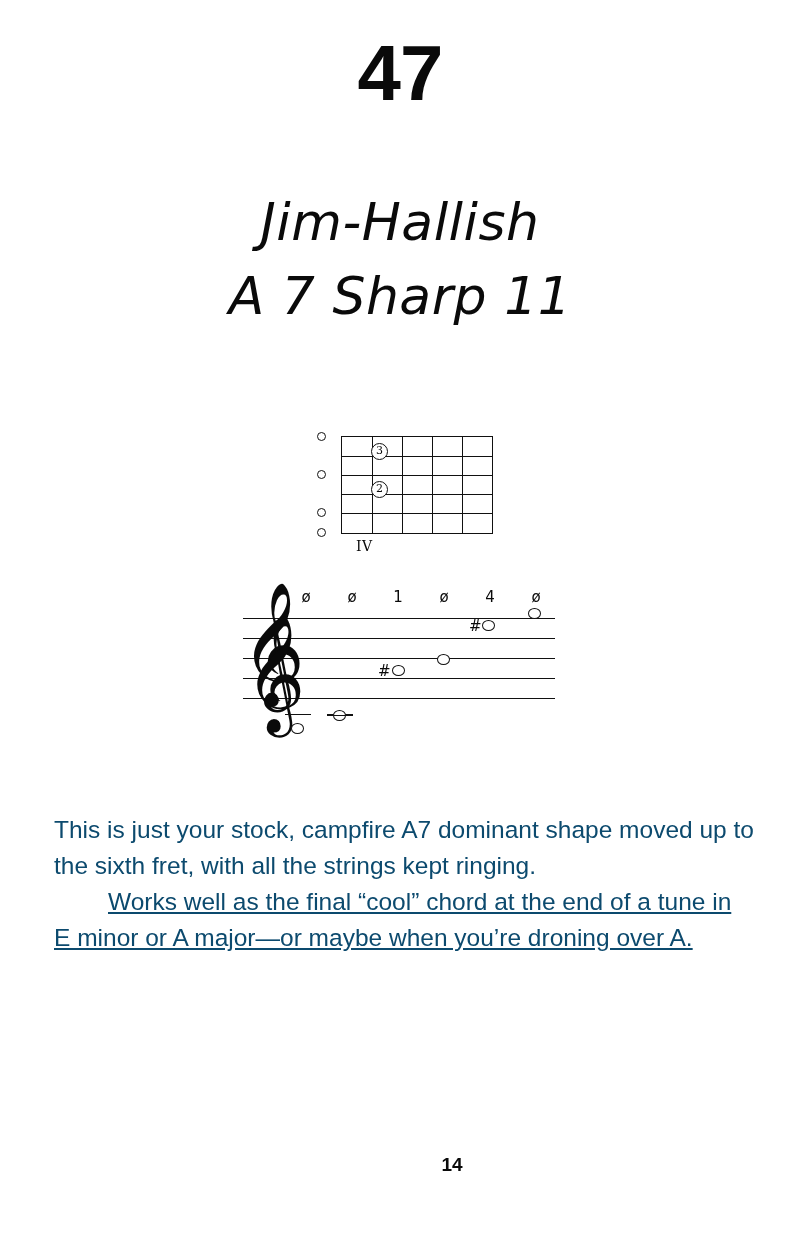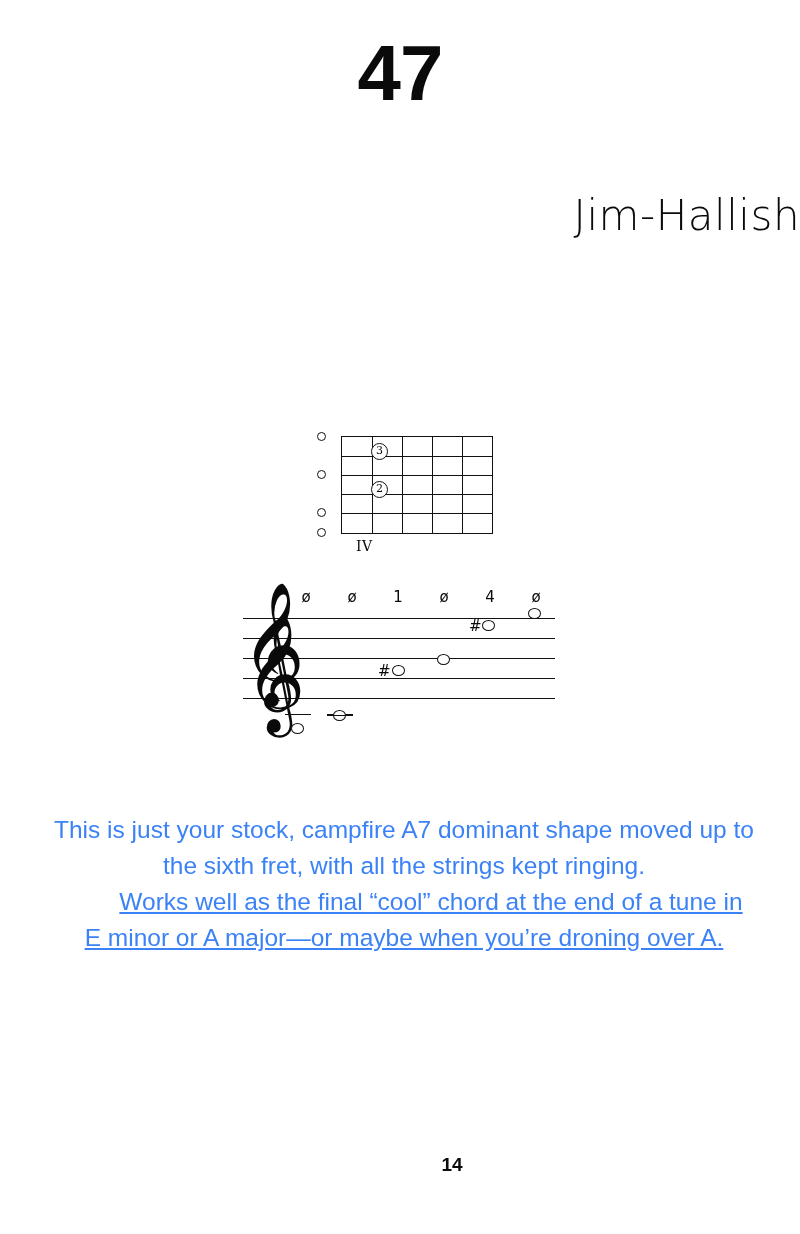--- a/index.html
+++ b/index.html
@@ -33,26 +33,27 @@
     font-weight: 800;
     letter-spacing: -1px;
     line-height: 1;
   }
 
   .chord-title {
     position: absolute;
     top: 186px;
     left: 0;
     width: 800px;
-    text-align: right;
+    text-align: center;
     font-family: "DejaVu Sans", sans-serif;
     font-weight: 300;
-    font-size: 42px;
+    font-size: 52px;
     line-height: 1.42;
     letter-spacing: 0.5px;
+    font-style: italic;
   }
   .chord-title .line { display: block; white-space: nowrap; }
 
   
   .chord-diagram {
     position: absolute;
     top: 432px;
     left: 0;
     width: 800px;
     height: 135px;
@@ -194,22 +195,21 @@
 
   
   .body-text {
     position: absolute;
     top: 812px;
     left: 54px;
     width: 700px;
     font-size: 24.5px;
     line-height: 1.47;
     font-family: "Liberation Sans", sans-serif;
-    color: #3b82f6;
-    text-align: center;
+    color: #0c4a6e;
   }
   .body-text p { margin: 0; }
   .body-text p.indent { text-indent: 54px; text-decoration: underline; }
 
   .page-number {
     position: absolute;
     bottom: 58px;
     left: 12px;
     width: 800px;
     text-align: center;
@@ -220,20 +220,21 @@
 </style>
 </head>
 <body>
 
 <div class="page">
 
   <div class="chord-number">47</div>
 
   <div class="chord-title">
     <span class="line">Jim-Hallish</span>
+    <span class="line">A 7 Sharp 11</span>
   </div>
 
   <div class="chord-diagram">
     <div class="diagram-inner">
 
       <div class="grid">
         <div class="vline" style="left:30px"></div>
         <div class="vline" style="left:60px"></div>
         <div class="vline" style="left:90px"></div>
         <div class="vline" style="left:120px"></div>

